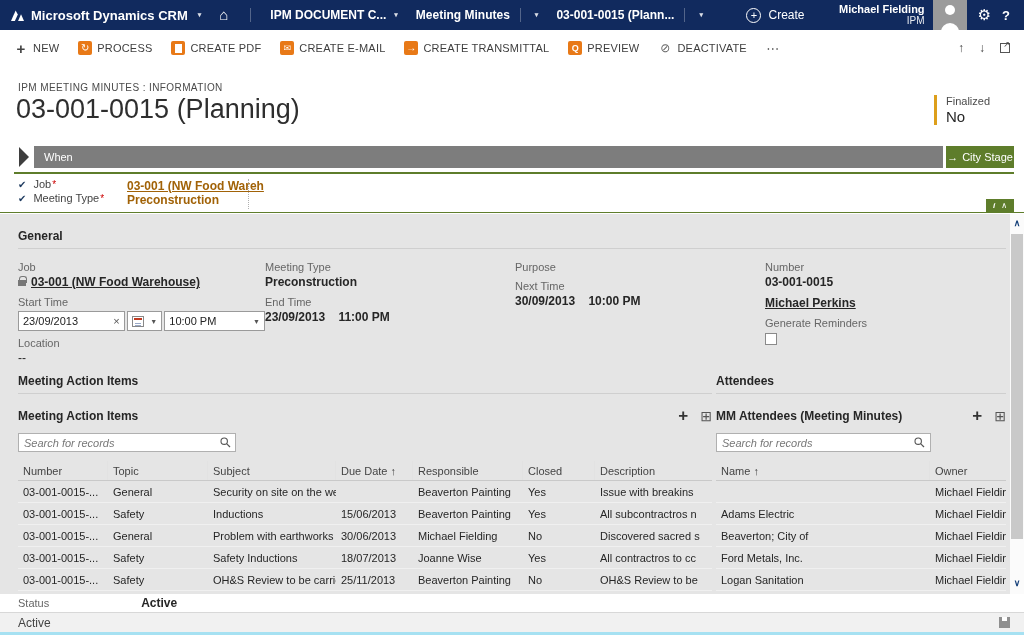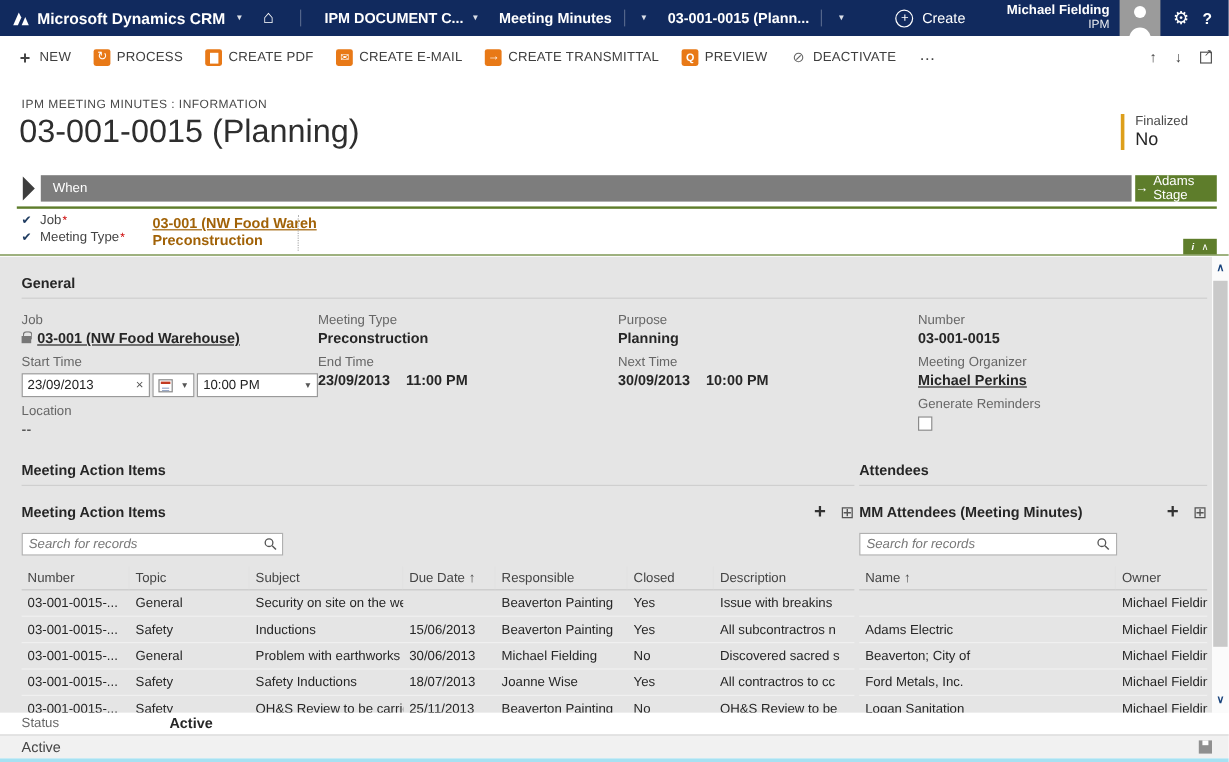--- a/index.html
+++ b/index.html
@@ -112,21 +112,21 @@
   .dt-cal { width:36px; justify-content:space-between; }
   .cal-icon { display:inline-block; width:12px; height:11px; border:1px solid #888; position:relative; background:#fff; }
   .cal-icon::before { content:""; position:absolute; top:1px; left:1px; right:1px; height:2px; background:#c23b22; }
   .cal-icon::after { content:""; position:absolute; bottom:2px; left:2px; right:2px; height:1px; background:#99a9c7; box-shadow:0 2px 0 #99a9c7; }
   .dd-chev { font-size:7px; color:#555; }
   .dt-time { width:102px; justify-content:space-between; }
   .cbx { width:12px; height:12px; border:1px solid #8a8a8a; background:#fff; display:inline-block; margin-top:3px; }
   .dual-val span { margin-right:10px; }
 
   
-  .sections { display:flex; gap:4px; margin-top:14px;align-items:flex-end; }
+  .sections { display:flex; gap:4px; margin-top:3px;align-items:flex-end; }
   .panel-left { flex:1; min-width:0; }
   .panel-right { width:290px; flex:none; }
   .grid-titlebar { display:flex; align-items:center; margin-top:12px; }
   .grid-title { font-size:12px; font-weight:bold; }
   .grid-icons { margin-left:auto; display:flex; align-items:center; gap:12px; color:#444; }
   .gi-plus::before { content:"+"; font-size:17px; font-weight:bold; color:#333; }
   .gi-grid::before { content:"\229E"; font-size:14px; color:#555; }
   .searchbox { position:relative; margin-top:7px; }
   .searchbox input { width:218px; height:19px; border:1px solid #b0b0b0; font-size:11px;
     padding:0 20px 0 5px; font-family:"Liberation Sans", sans-serif; color:#333; outline:none; }
@@ -261,21 +261,21 @@
   <div class="flabel">Finalized</div>
   <div class="fvalue">No</div>
 </div>
 
 <div class="process-bar">
   <div class="stage-sep"></div>
   <div class="stage-next">
     <span>When</span>
   </div>
   <div class="next-stage-btn">
-    <span>Adams Stage</span>
+    <span>City Stage</span>
   </div>
 </div>
 <div class="process-underline"></div>
 
 <div class="process-fields">
   <div class="pf-row r0">
     <span class="pf-check"></span>
     <span class="pf-label">Job</span>
     <span class="pf-req">*</span>
   </div>
@@ -334,37 +334,35 @@
         <div class="f-label">End Time</div>
         <div class="f-value dual-val">
           <span>23/09/2013</span>
           <span>11:00 PM</span>
         </div>
       </div>
     </div>
     <div>
       <div class="field">
         <div class="f-label">Purpose</div>
-        <div class="f-value">Planning</div>
       </div>
       <div class="field">
         <div class="f-label">Next Time</div>
         <div class="f-value dual-val">
           <span>30/09/2013</span>
           <span>10:00 PM</span>
         </div>
       </div>
     </div>
     <div>
       <div class="field">
         <div class="f-label">Number</div>
         <div class="f-value">03-001-0015</div>
       </div>
       <div class="field">
-        <div class="f-label">Meeting Organizer</div>
         <div class="f-value f-link">Michael Perkins</div>
       </div>
       <div class="field">
         <div class="f-label">Generate Reminders</div>
         <span class="cbx"></span>
       </div>
     </div>
   </div>
 
   <div class="sections">

